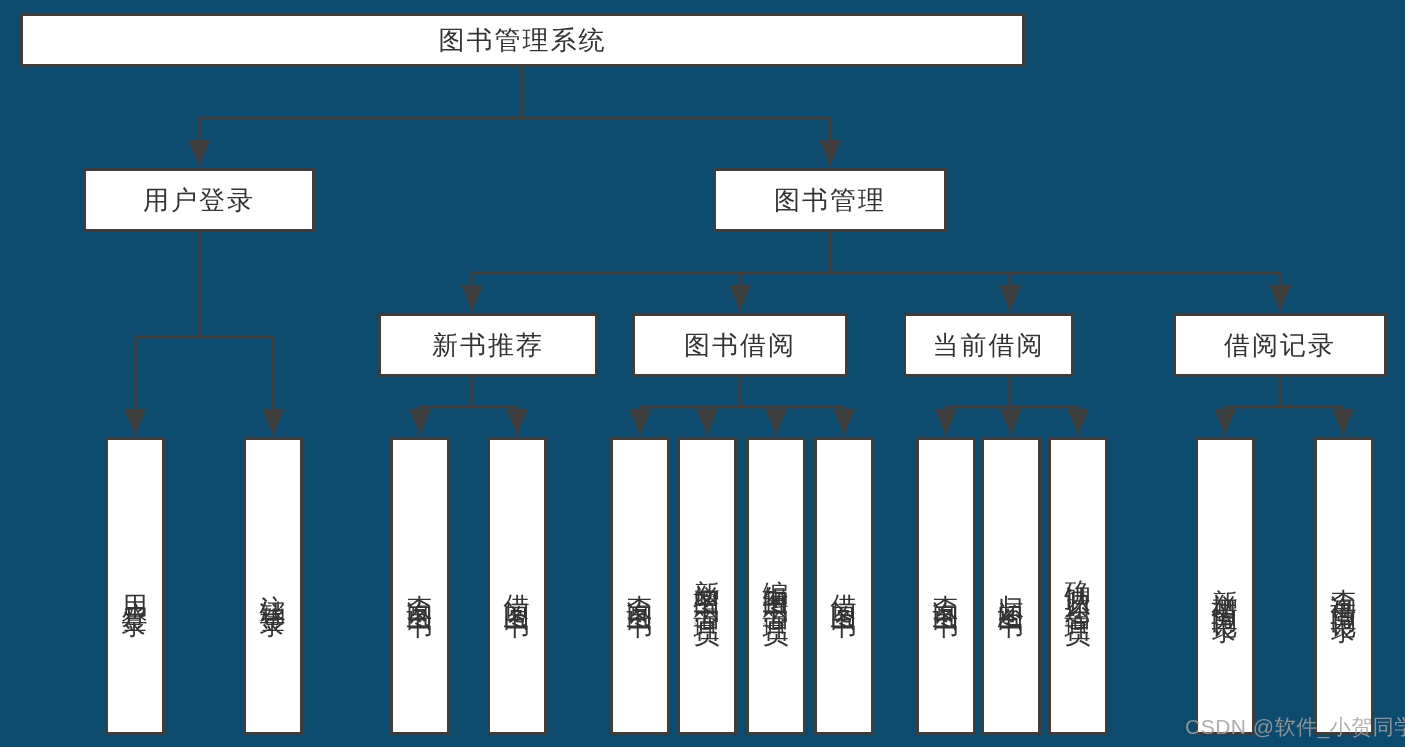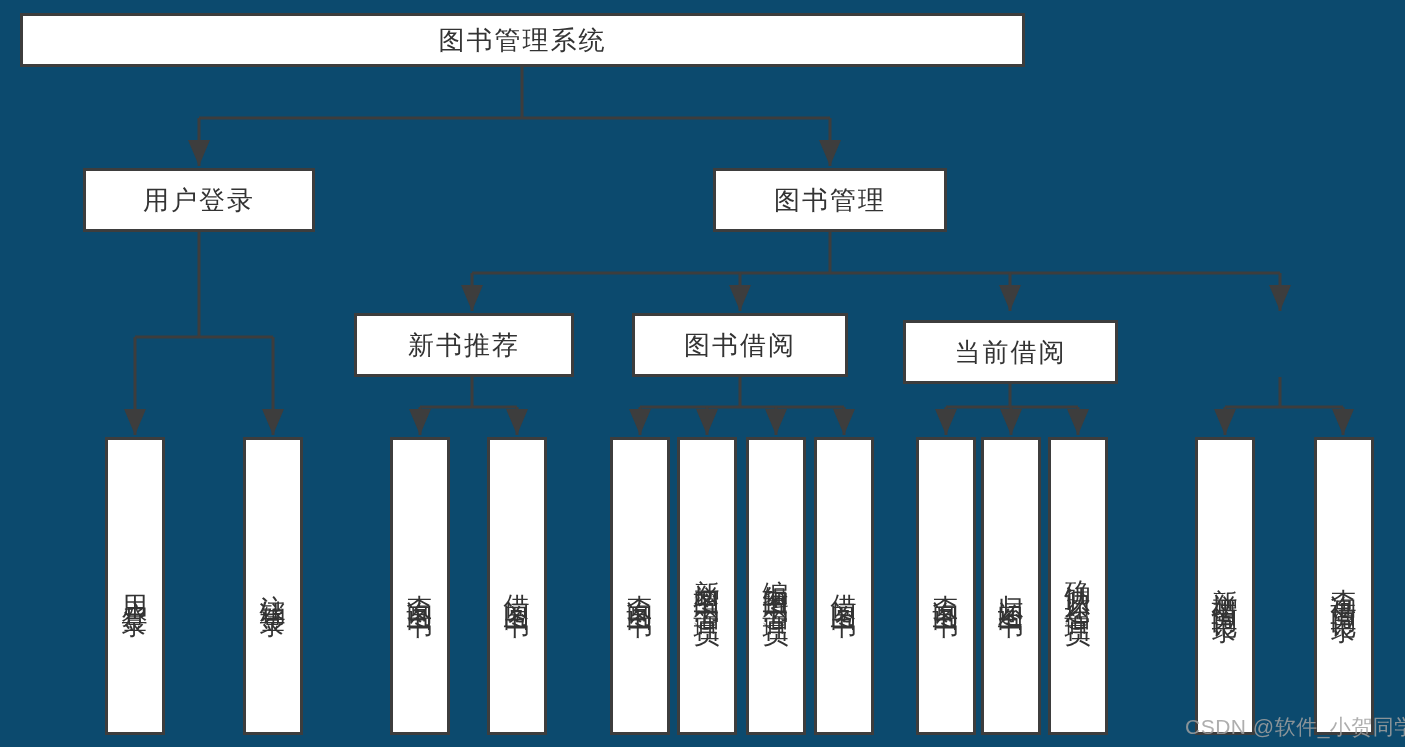--- a/index.html
+++ b/index.html
@@ -94,28 +94,31 @@
     <span>图书管理系统</span>
   </div>
 
   <div class="box hbox" style="left:83px; top:168px; width:232px; height:64px;">
     <span>用户登录</span>
   </div>
   <div class="box hbox" style="left:713px; top:168px; width:234px; height:64px;text-align:right;">
     <span>图书管理</span>
   </div>
 
-  <div class="box hbox" style="left:354px; top:313px; width:220px; height:64px;">
+  <div class="box hbox" style="left:378px; top:313px; width:220px; height:64px;">
     <span>新书推荐</span>
   </div>
   <div class="box hbox" style="left:632px; top:313px; width:216px; height:64px;">
     <span>图书借阅</span>
   </div>
-  <div class="box hbox" style="left:903px; top:320px; width:215px; height:64px;">
+  <div class="box hbox" style="left:903px; top:313px; width:171px; height:64px;">
     <span>当前借阅</span>
+  </div>
+  <div class="box hbox" style="left:1173px; top:313px; width:214px; height:64px;">
+    <span>借阅记录</span>
   </div>
 
   <div class="box leaf" style="left:105px;">
     <span>用户登录</span>
   </div>
   <div class="box leaf" style="left:243px;">
     <span>注销登录</span>
   </div>
   <div class="box leaf" style="left:390px;">
     <span>查询图书</span>

